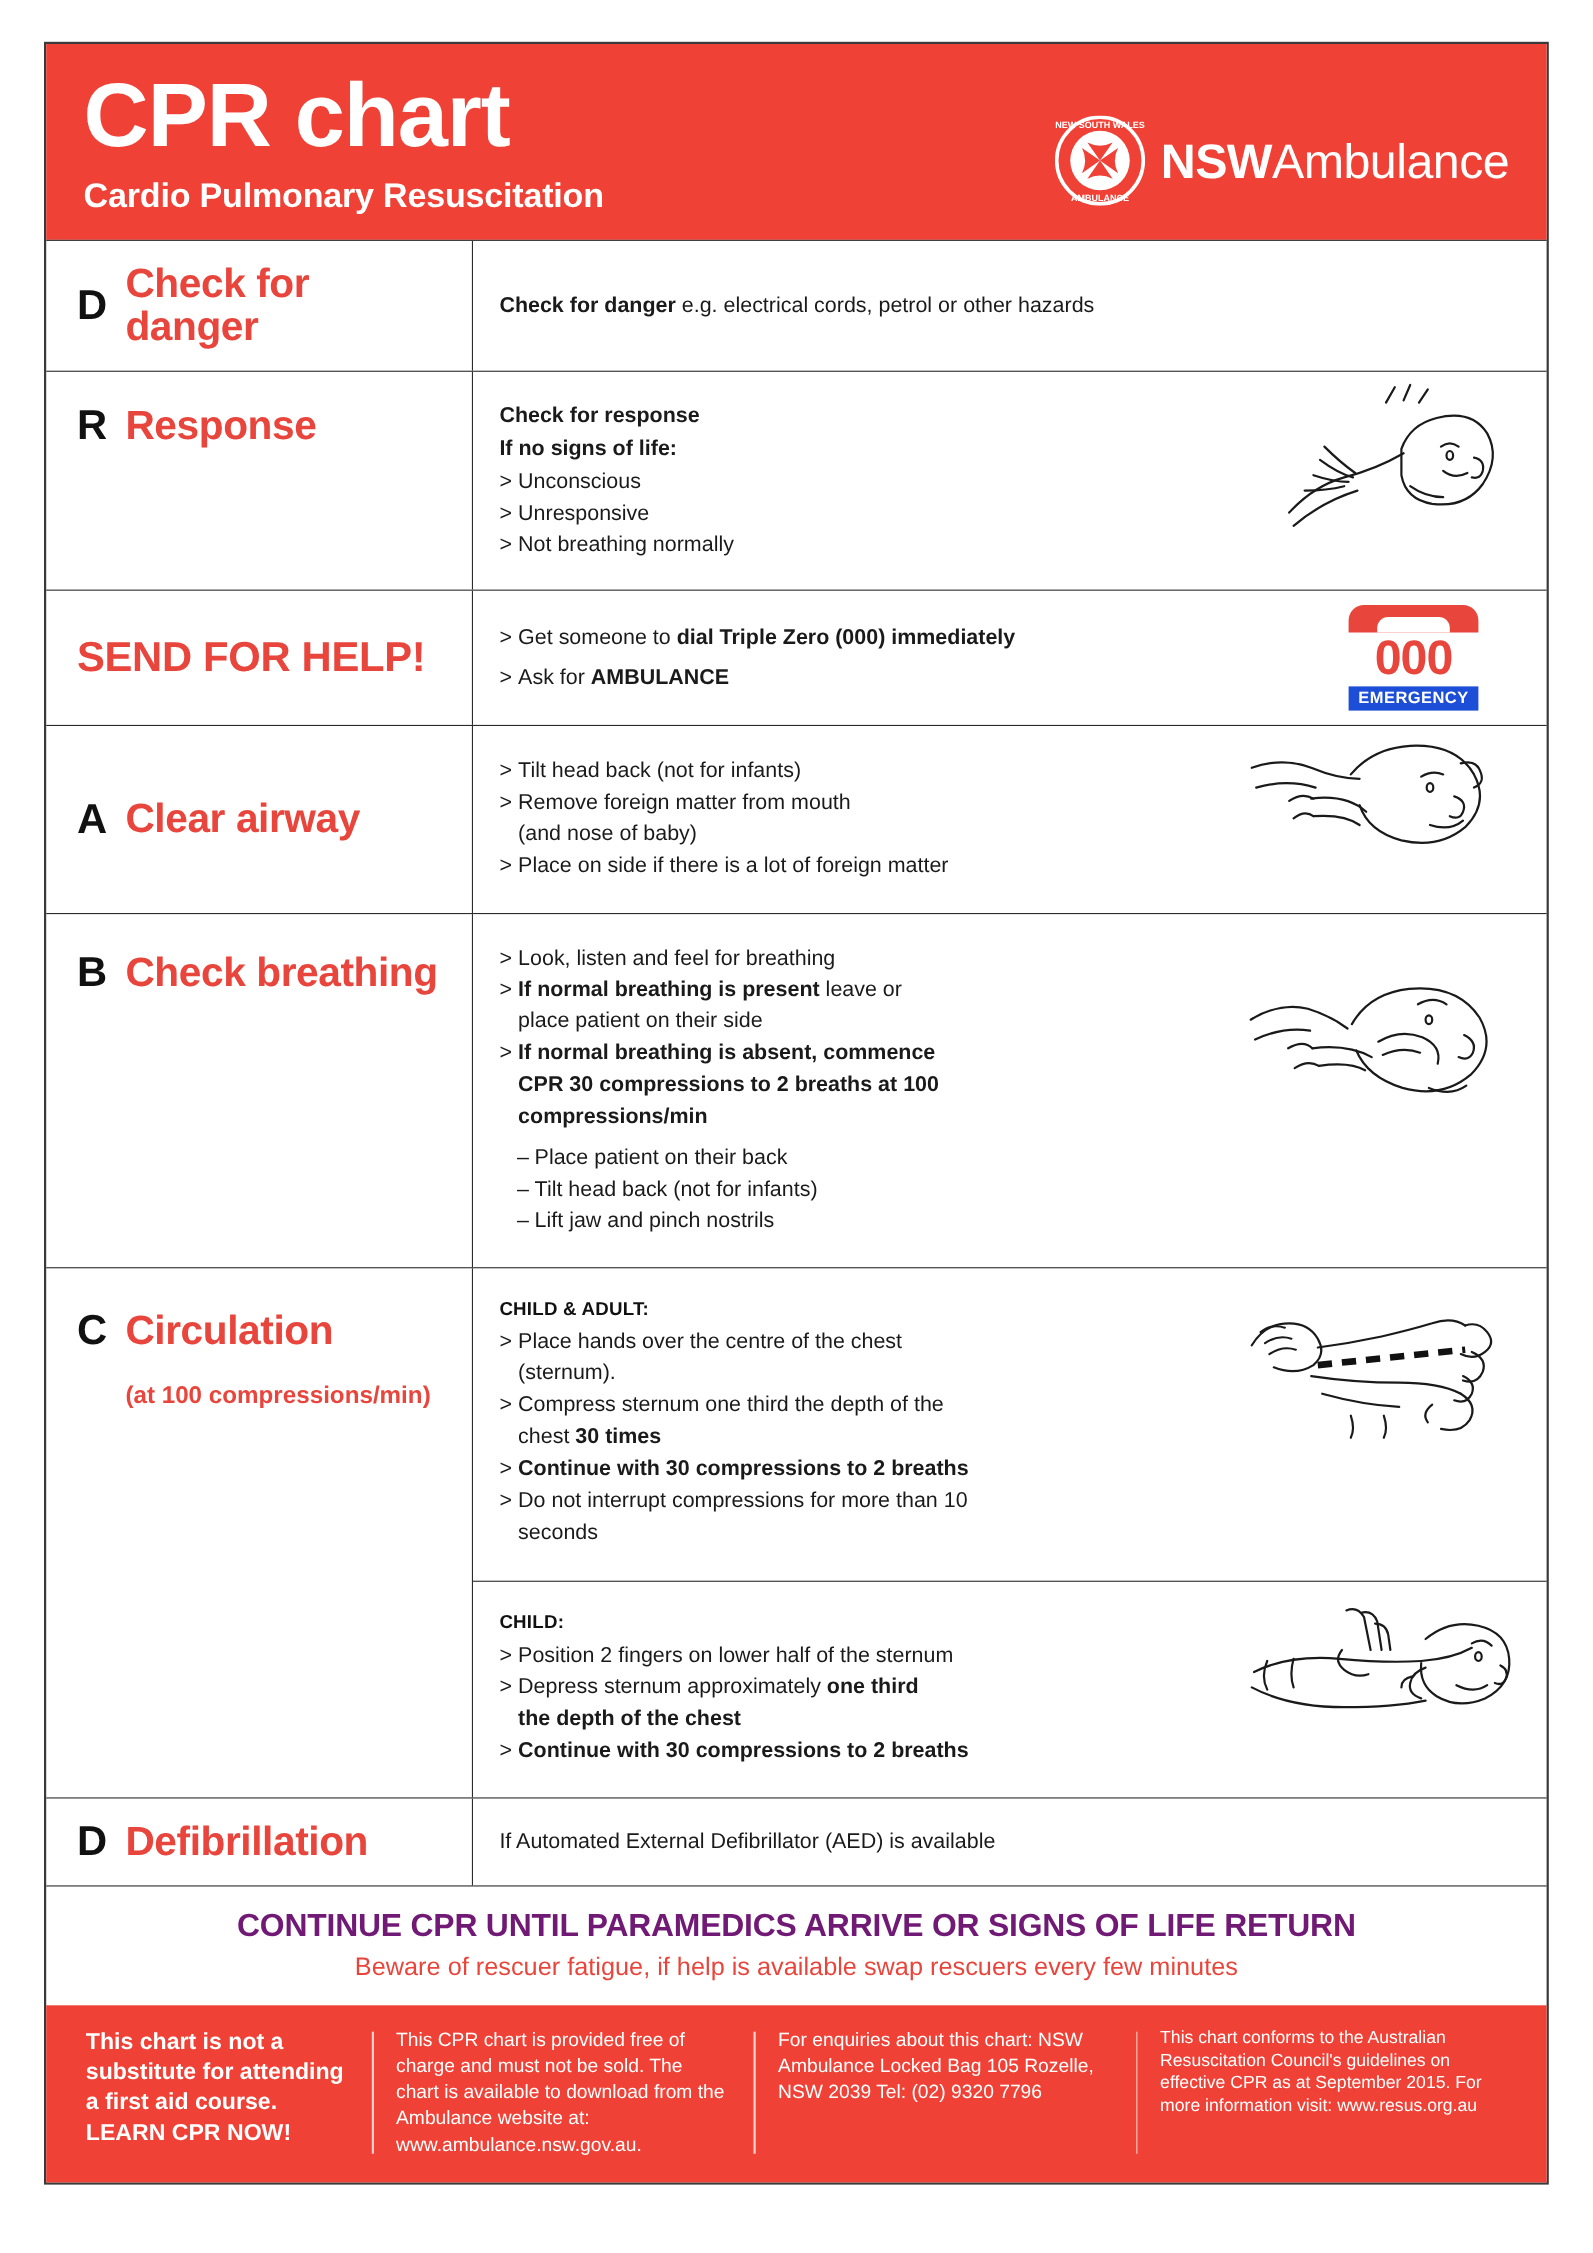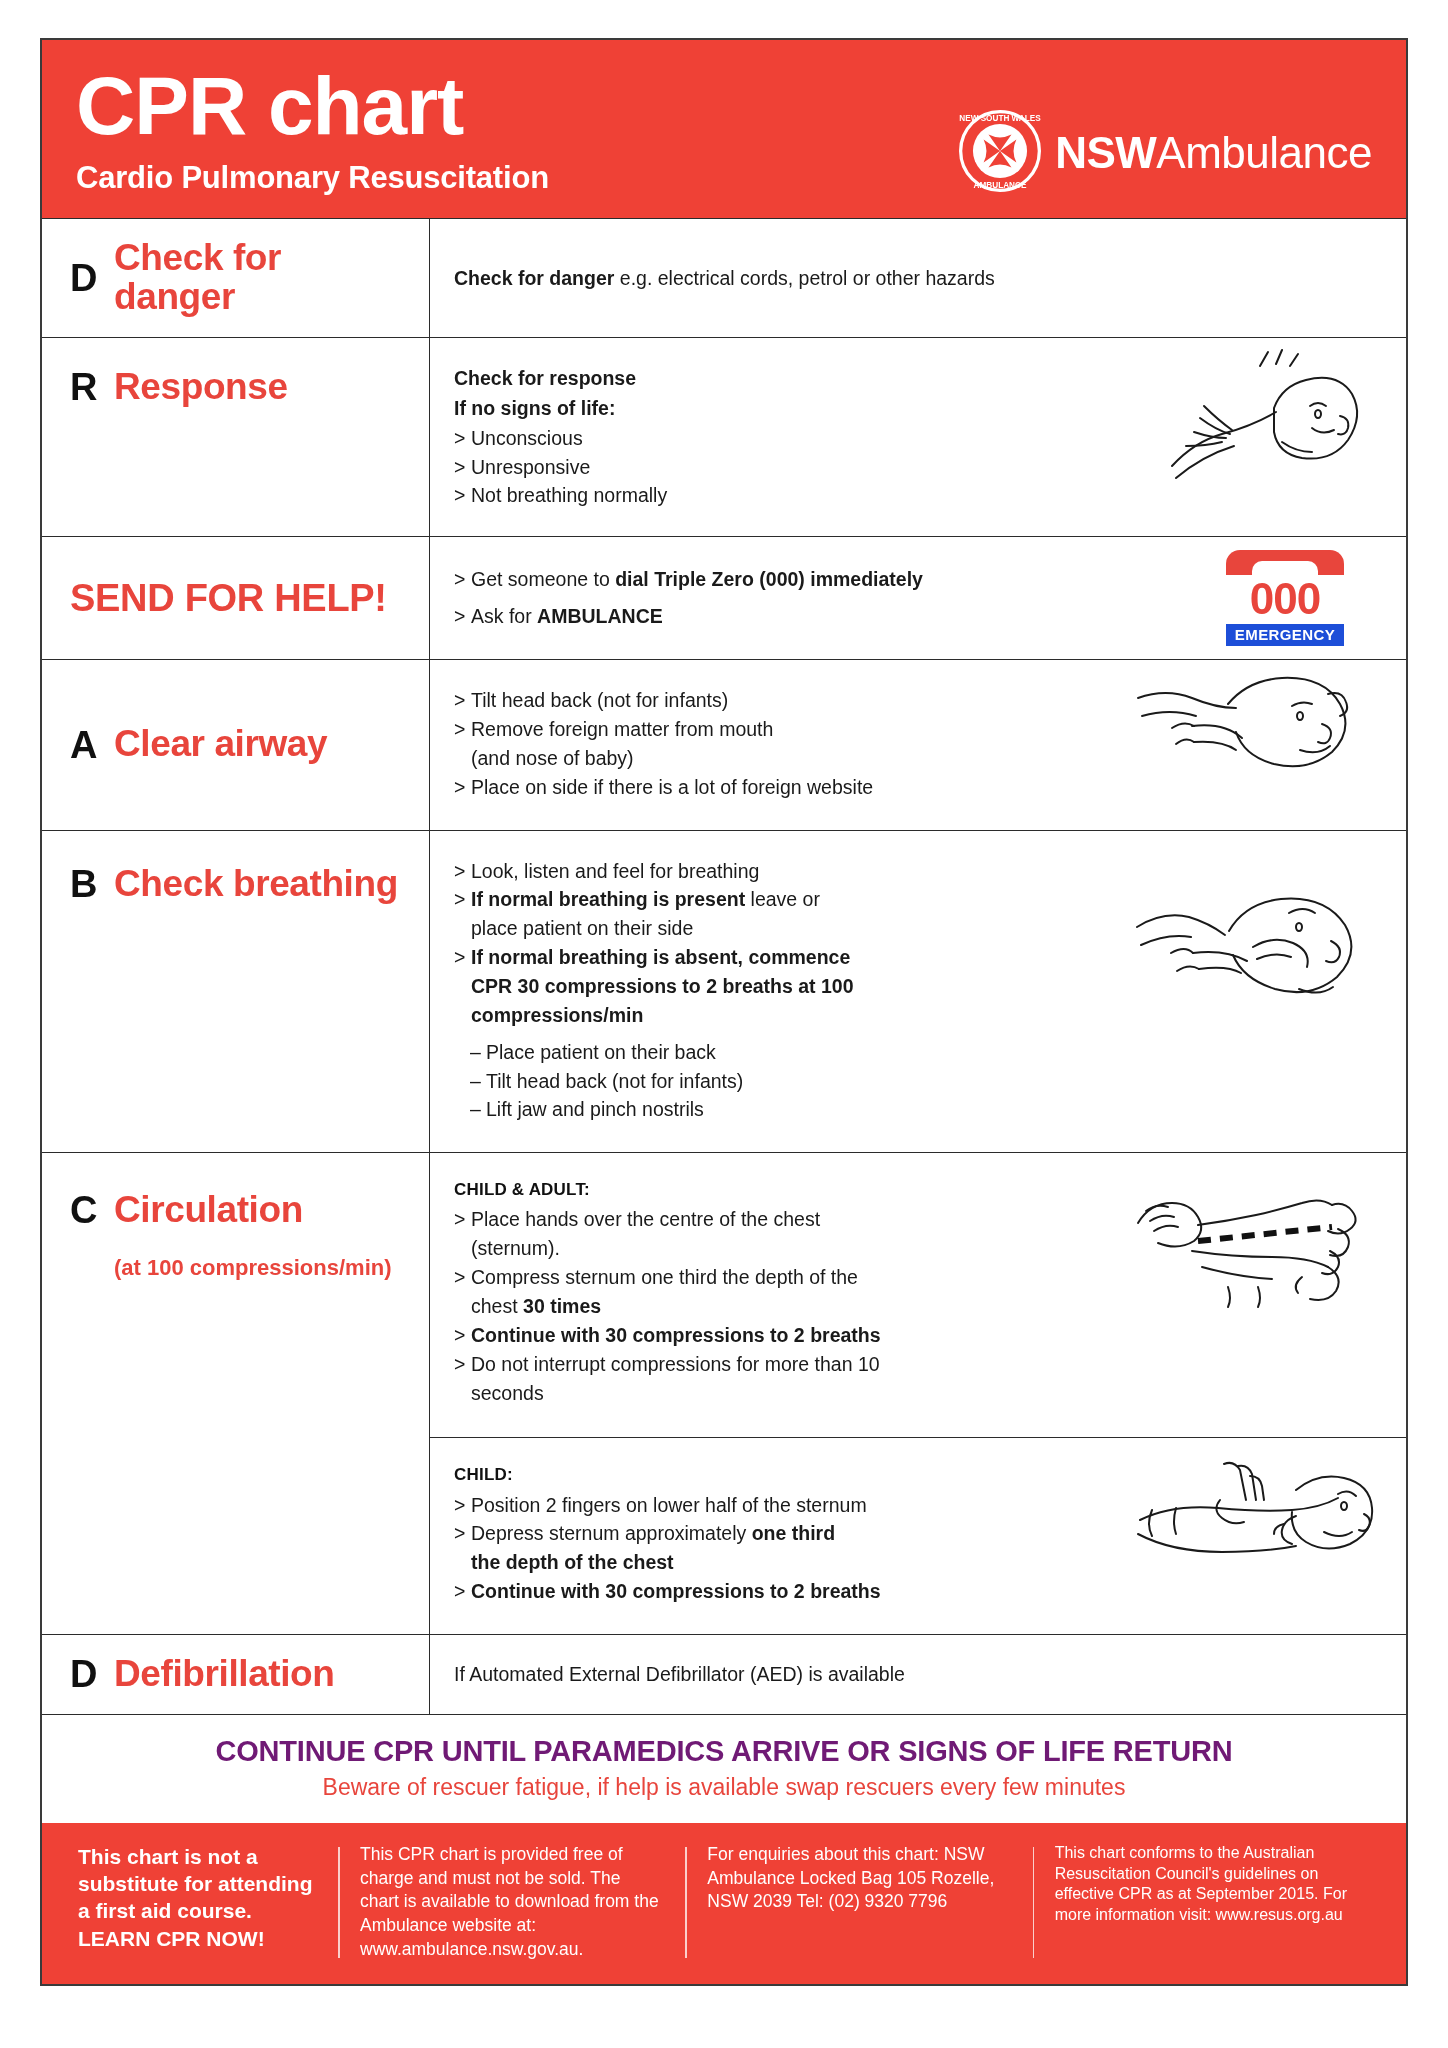--- a/index.html
+++ b/index.html
@@ -22,21 +22,21 @@
     width: 1368px;
     border: 2px solid #3a3a3a;
     background: #fff;
   }
 
   
   .header {
     background: #ef4136;
     padding: 26px 34px 22px 34px;
     display: flex;
-    align-items: flex-end;
+    align-items: center;
     justify-content: space-between;
   }
   .header-left { display: flex; flex-direction: column; }
   .title {
     color: #ffffff;
     font-size: 82px;
     font-weight: bold;
     line-height: 0.98;
     letter-spacing: -1px;
   }
@@ -333,21 +333,21 @@
               <span class="mk">&gt;</span>
               <span>Tilt head back (not for infants)</span>
             </div>
           <div class="bt-bullet">
               <span class="mk">&gt;</span>
               <span>Remove foreign matter from mouth</span>
             </div>
           <div class="bt-indent">(and nose of baby)</div>
           <div class="bt-bullet">
               <span class="mk">&gt;</span>
-              <span>Place on side if there is a lot of foreign website</span>
+              <span>Place on side if there is a lot of foreign matter</span>
             </div>
         </div>
         <span class="art" style="right:34px; top:4px;">
           <svg width="240" height="130" viewBox="0 0 240 130">
             <g fill="none" stroke="#1a1a1a" stroke-width="2" stroke-linecap="round">
               <path d="M6 34 Q34 24 60 34 Q84 44 104 44"></path>
               <path d="M10 52 Q38 44 64 52"></path>
               <path d="M96 40 Q116 16 150 14 Q192 12 208 40 Q222 66 200 88 Q176 108 142 100 Q112 92 104 68"></path>
               <path d="M196 30 q14 -4 18 8 q4 10 -6 14"></path>
               <path d="M160 42 q10 -6 20 -2"></path>

